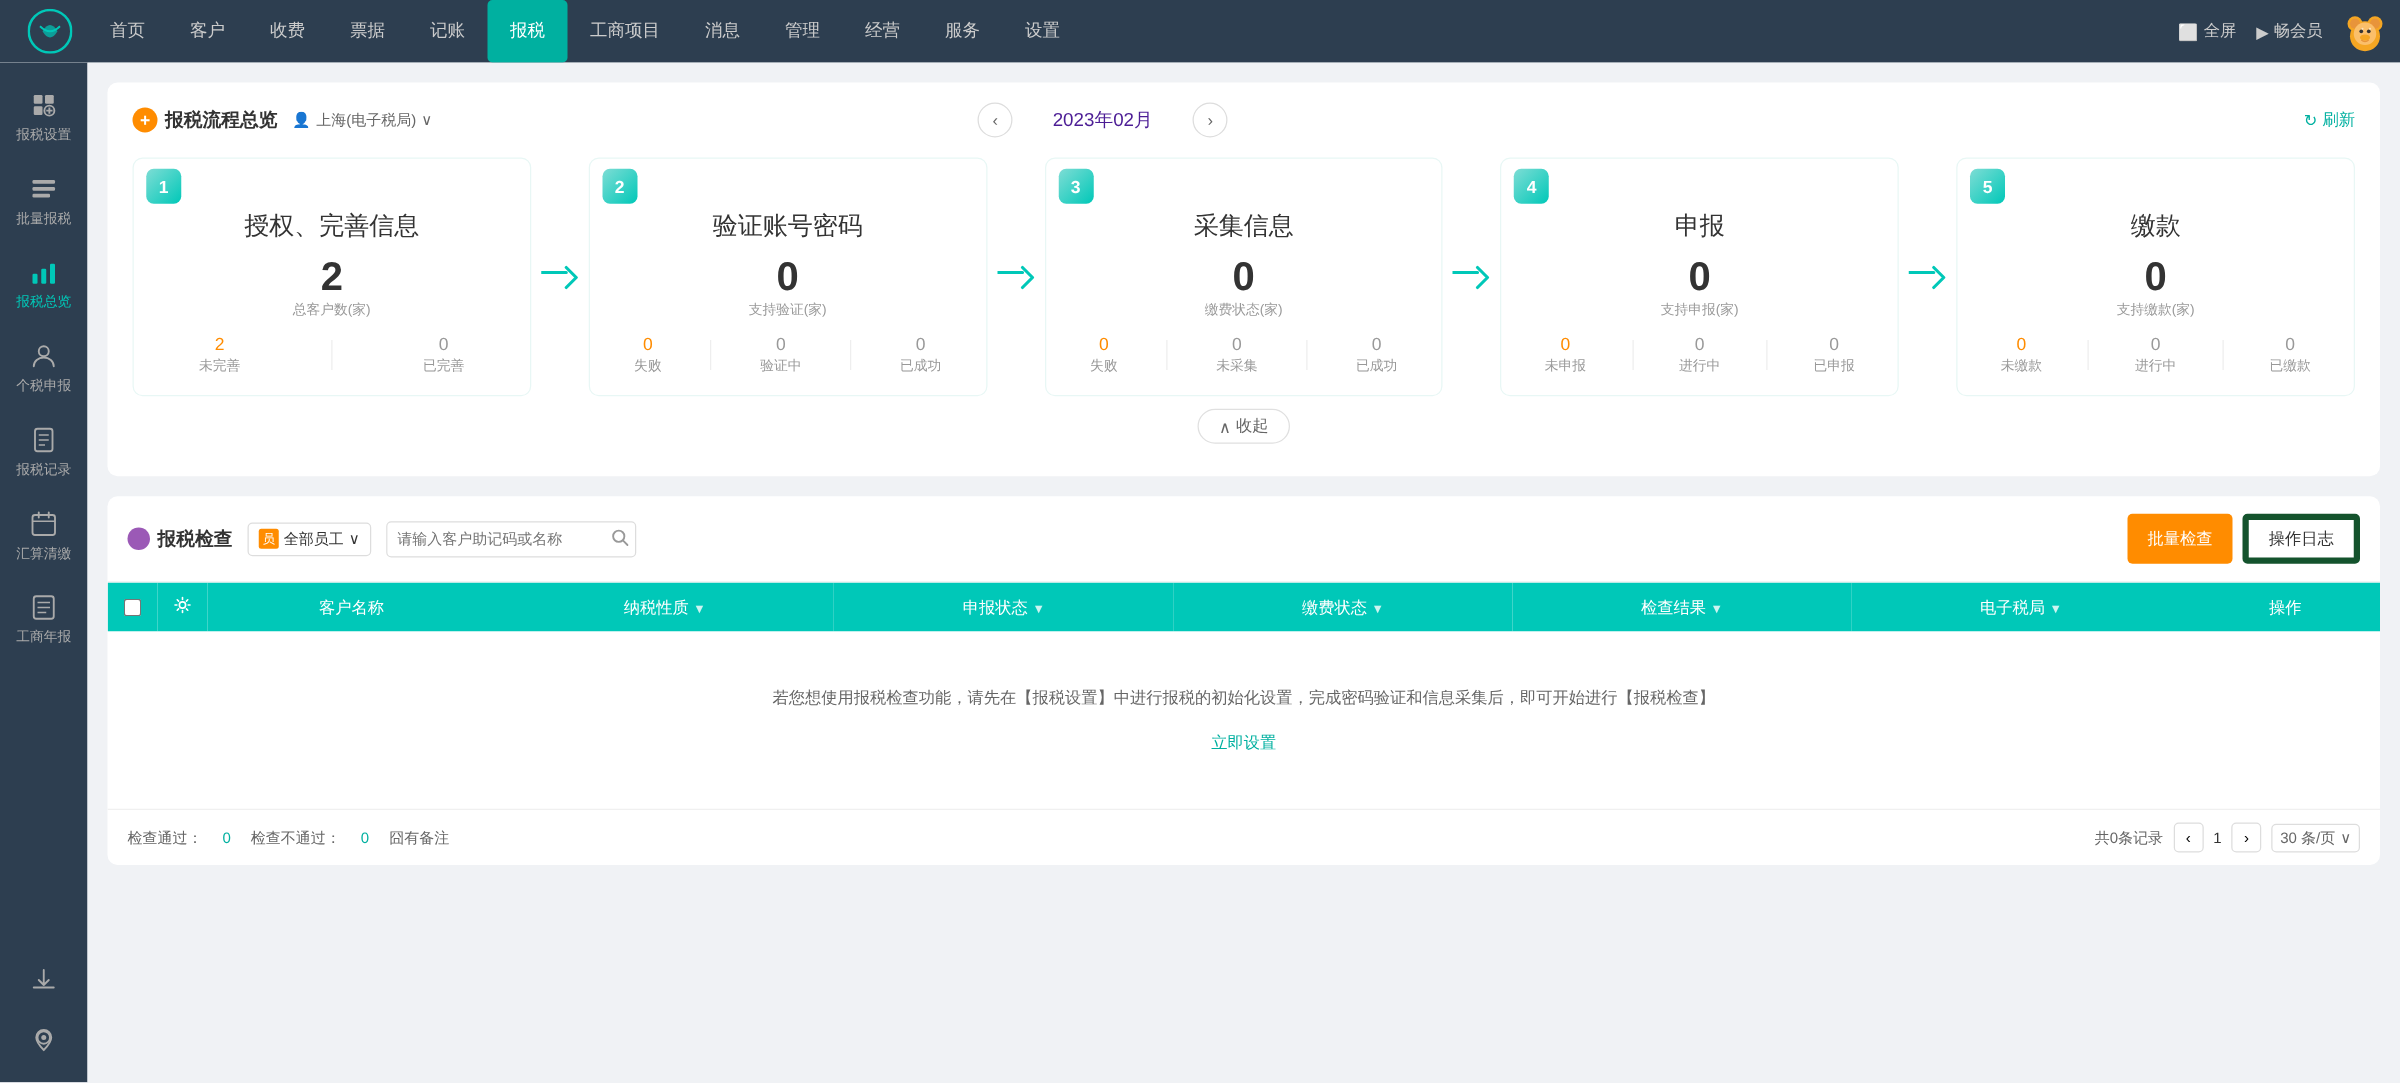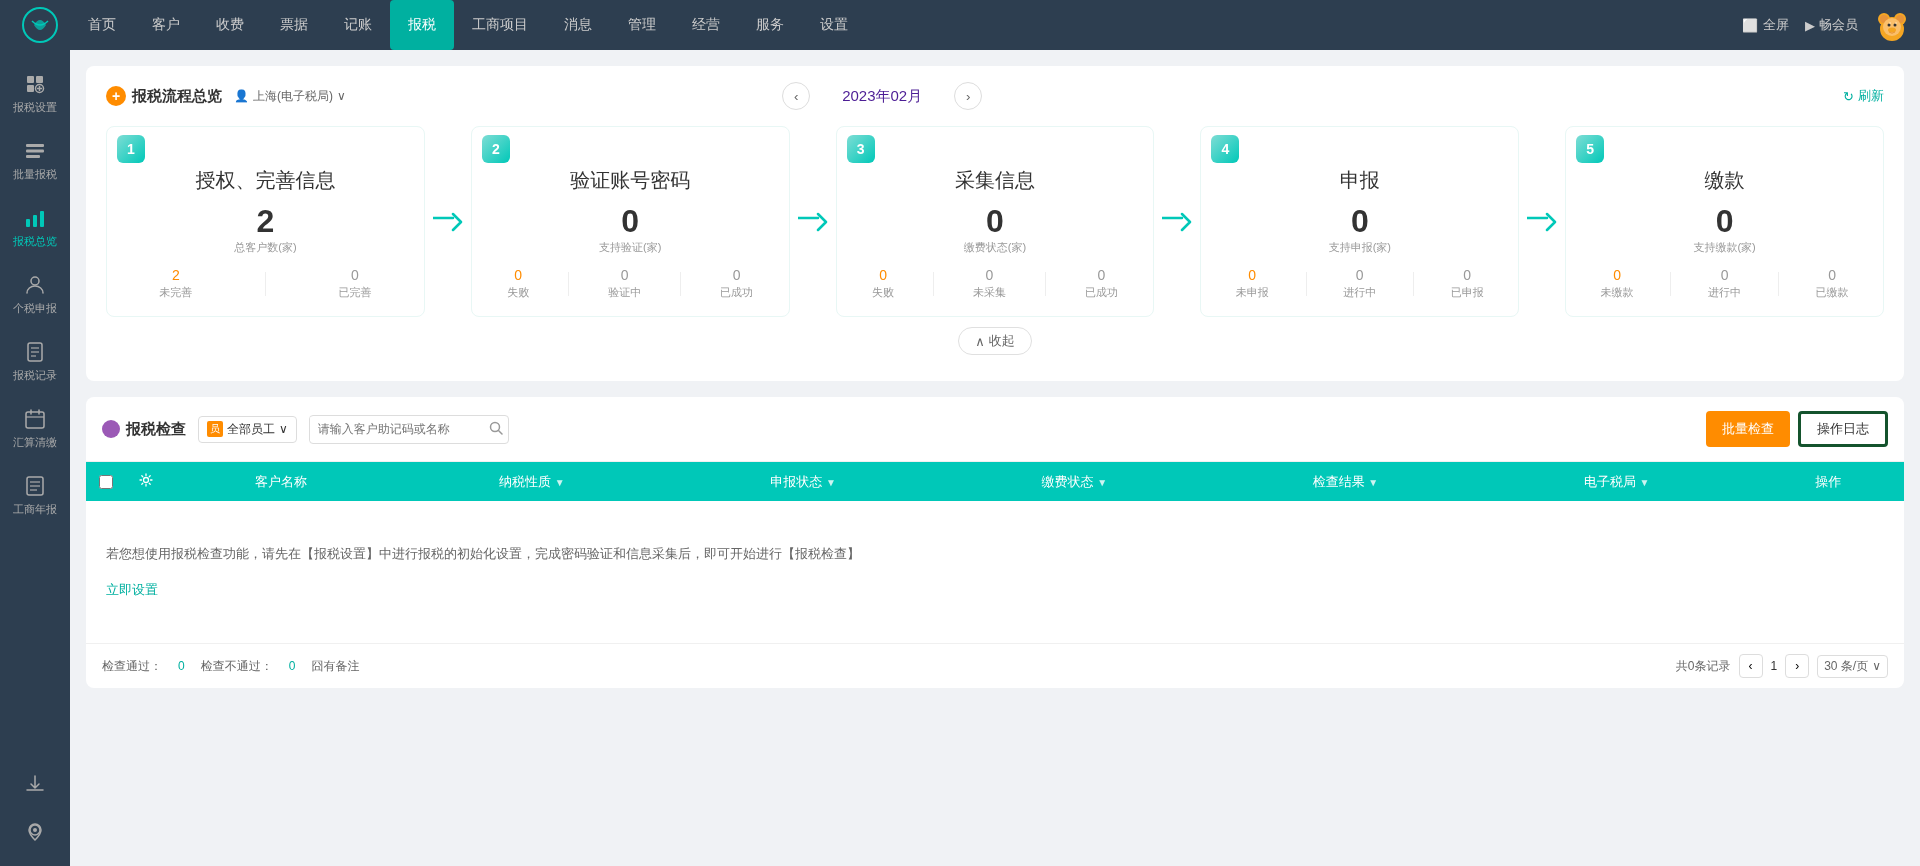--- a/index.html
+++ b/index.html
@@ -376,21 +376,21 @@
       color: #fff;
       border: none;
       border-radius: 4px;
       padding: 6px 16px;
       cursor: pointer;
       font-size: 13px;
     }
     .btn-outline {
       background: #fff;
       color: #333;
-      border: 3px solid #14532d;
+      border: 5px solid #14532d;
       border-radius: 4px;
       padding: 6px 16px;
       cursor: pointer;
       font-size: 13px;
     }
 
     
     .table-container { overflow-x: auto; }
     table { width: 100%; border-collapse: collapse; }
     thead tr { background: #00c8b8; }
@@ -401,21 +401,21 @@
       font-size: 13px;
       font-weight: normal;
       white-space: nowrap;
     }
     thead th:first-child { width: 40px; }
     thead th:nth-child(2) { width: 40px; }
     .filter-icon { font-size: 10px; color: rgba(255,255,255,0.8); }
 
     
     .empty-state {
-      text-align: left;
+      text-align: center;
       padding: 40px 20px;
       color: #666;
       font-size: 13px;
       line-height: 2;
     }
     .empty-link {
       color: #00b0a0;
       cursor: pointer;
     }
 

